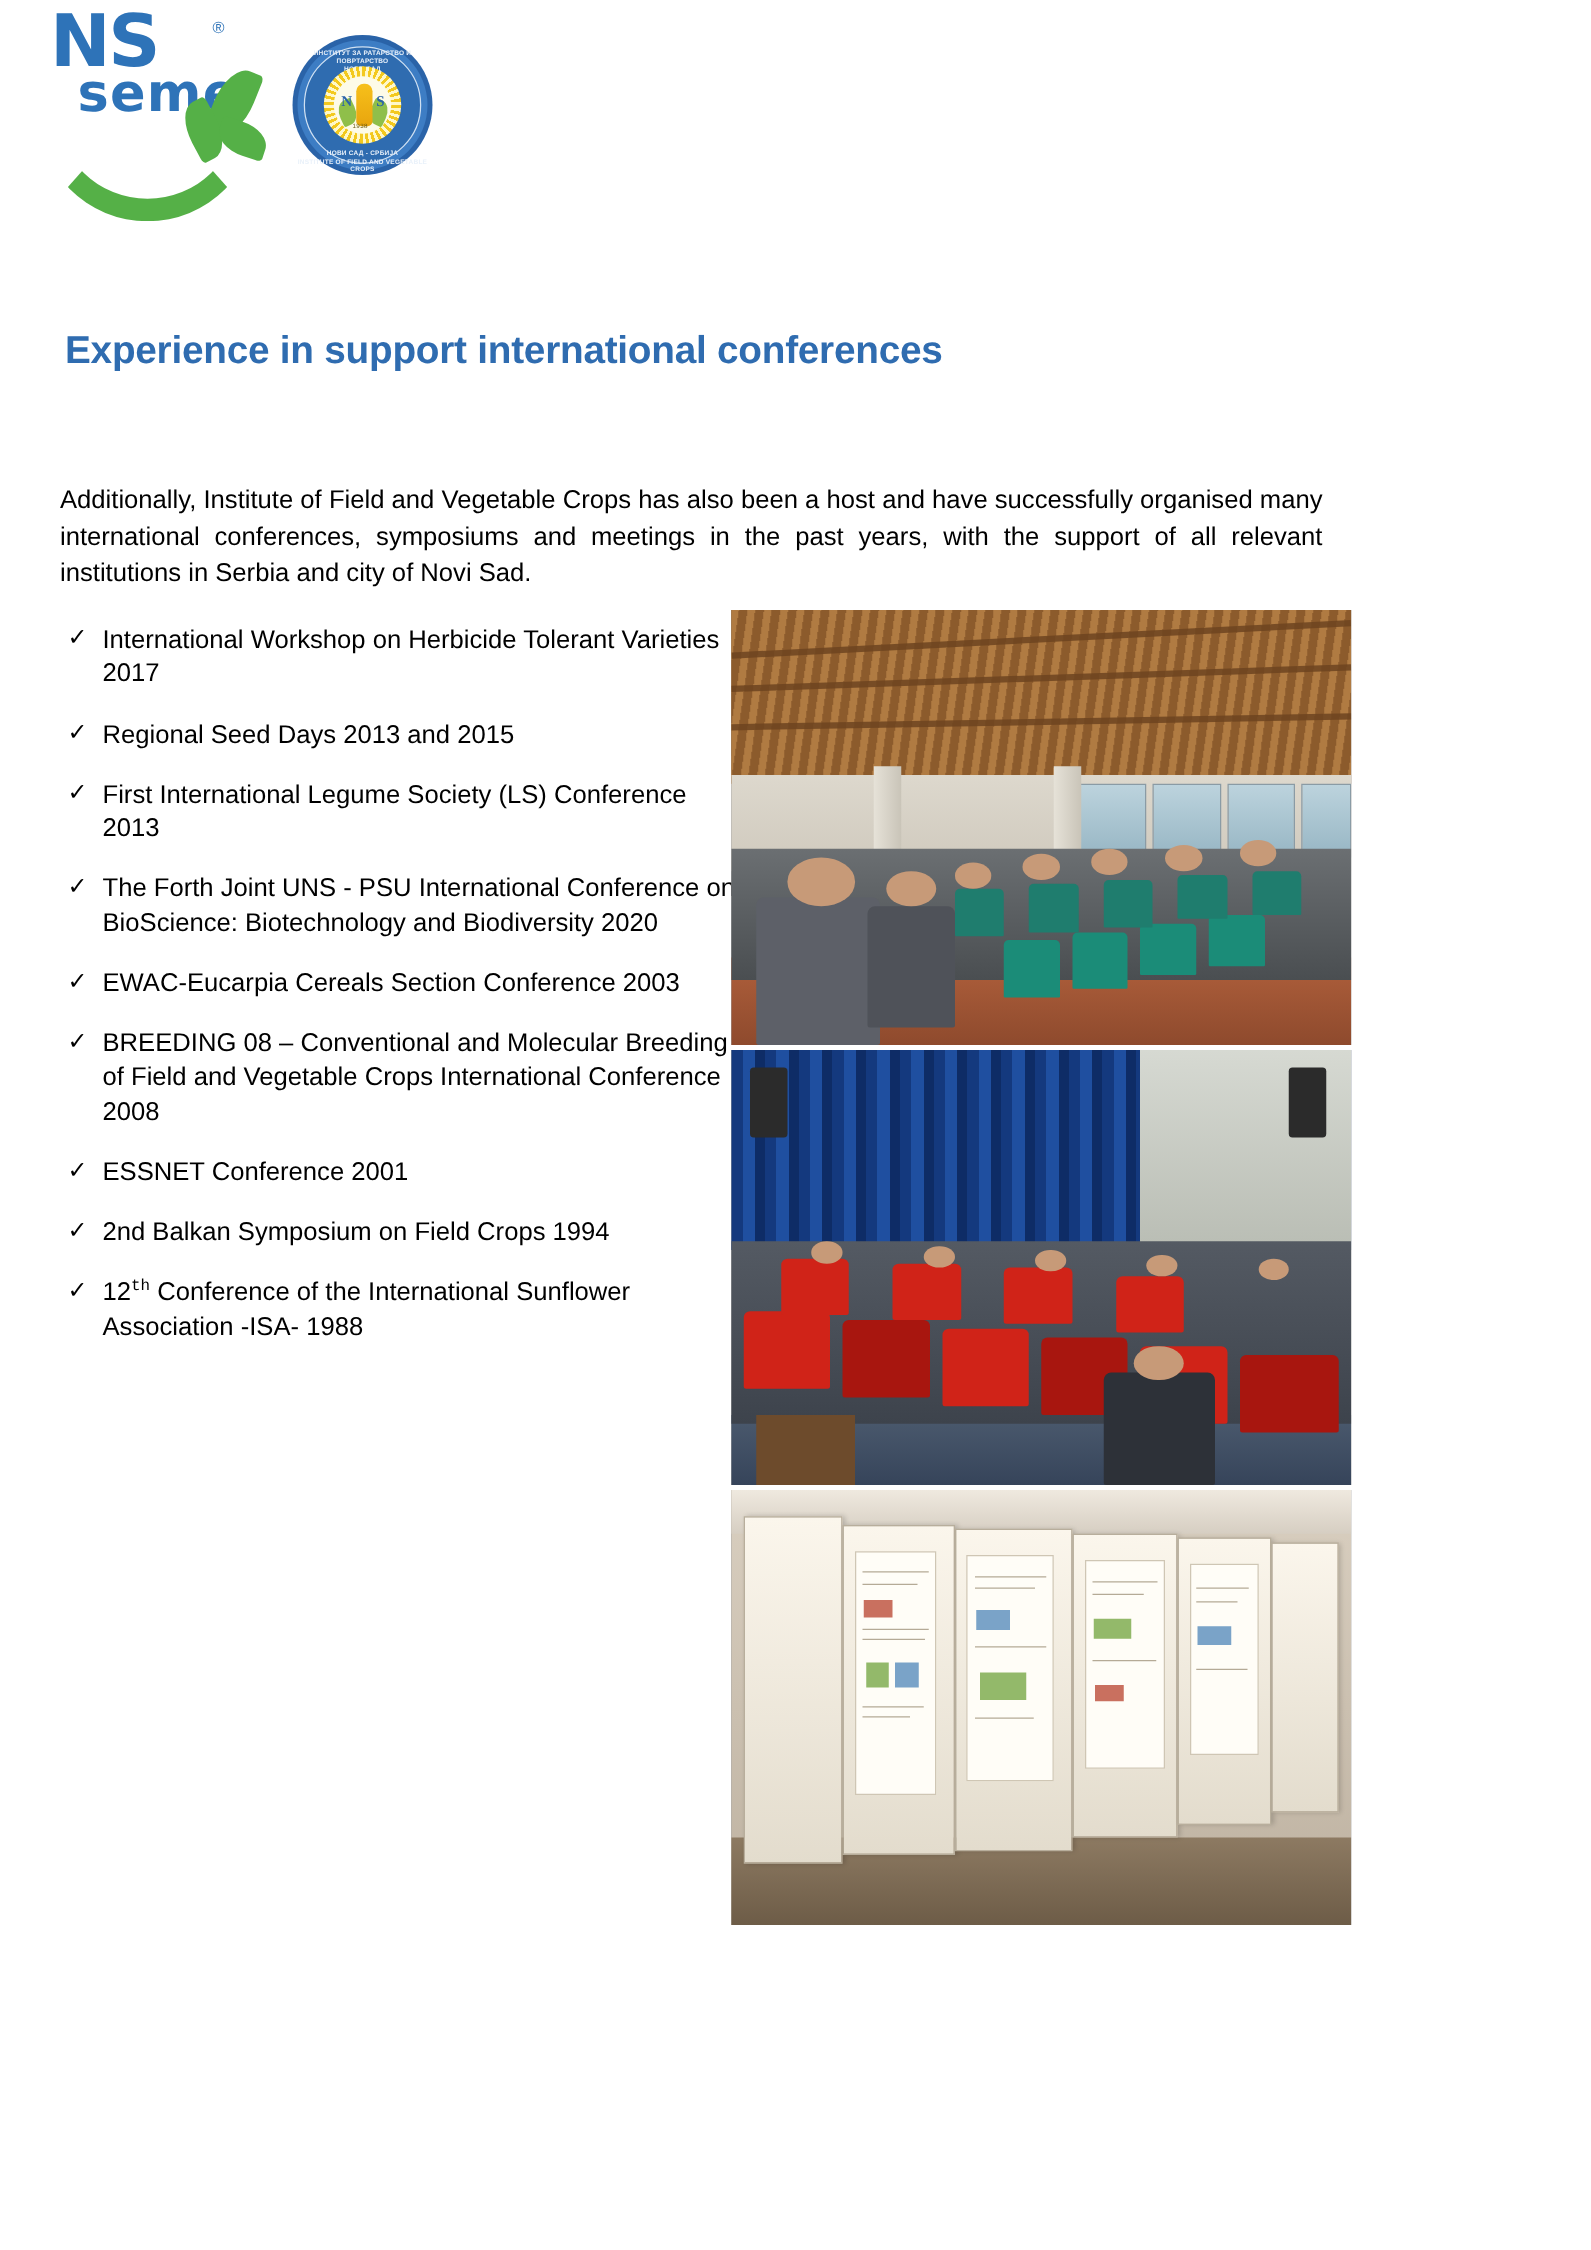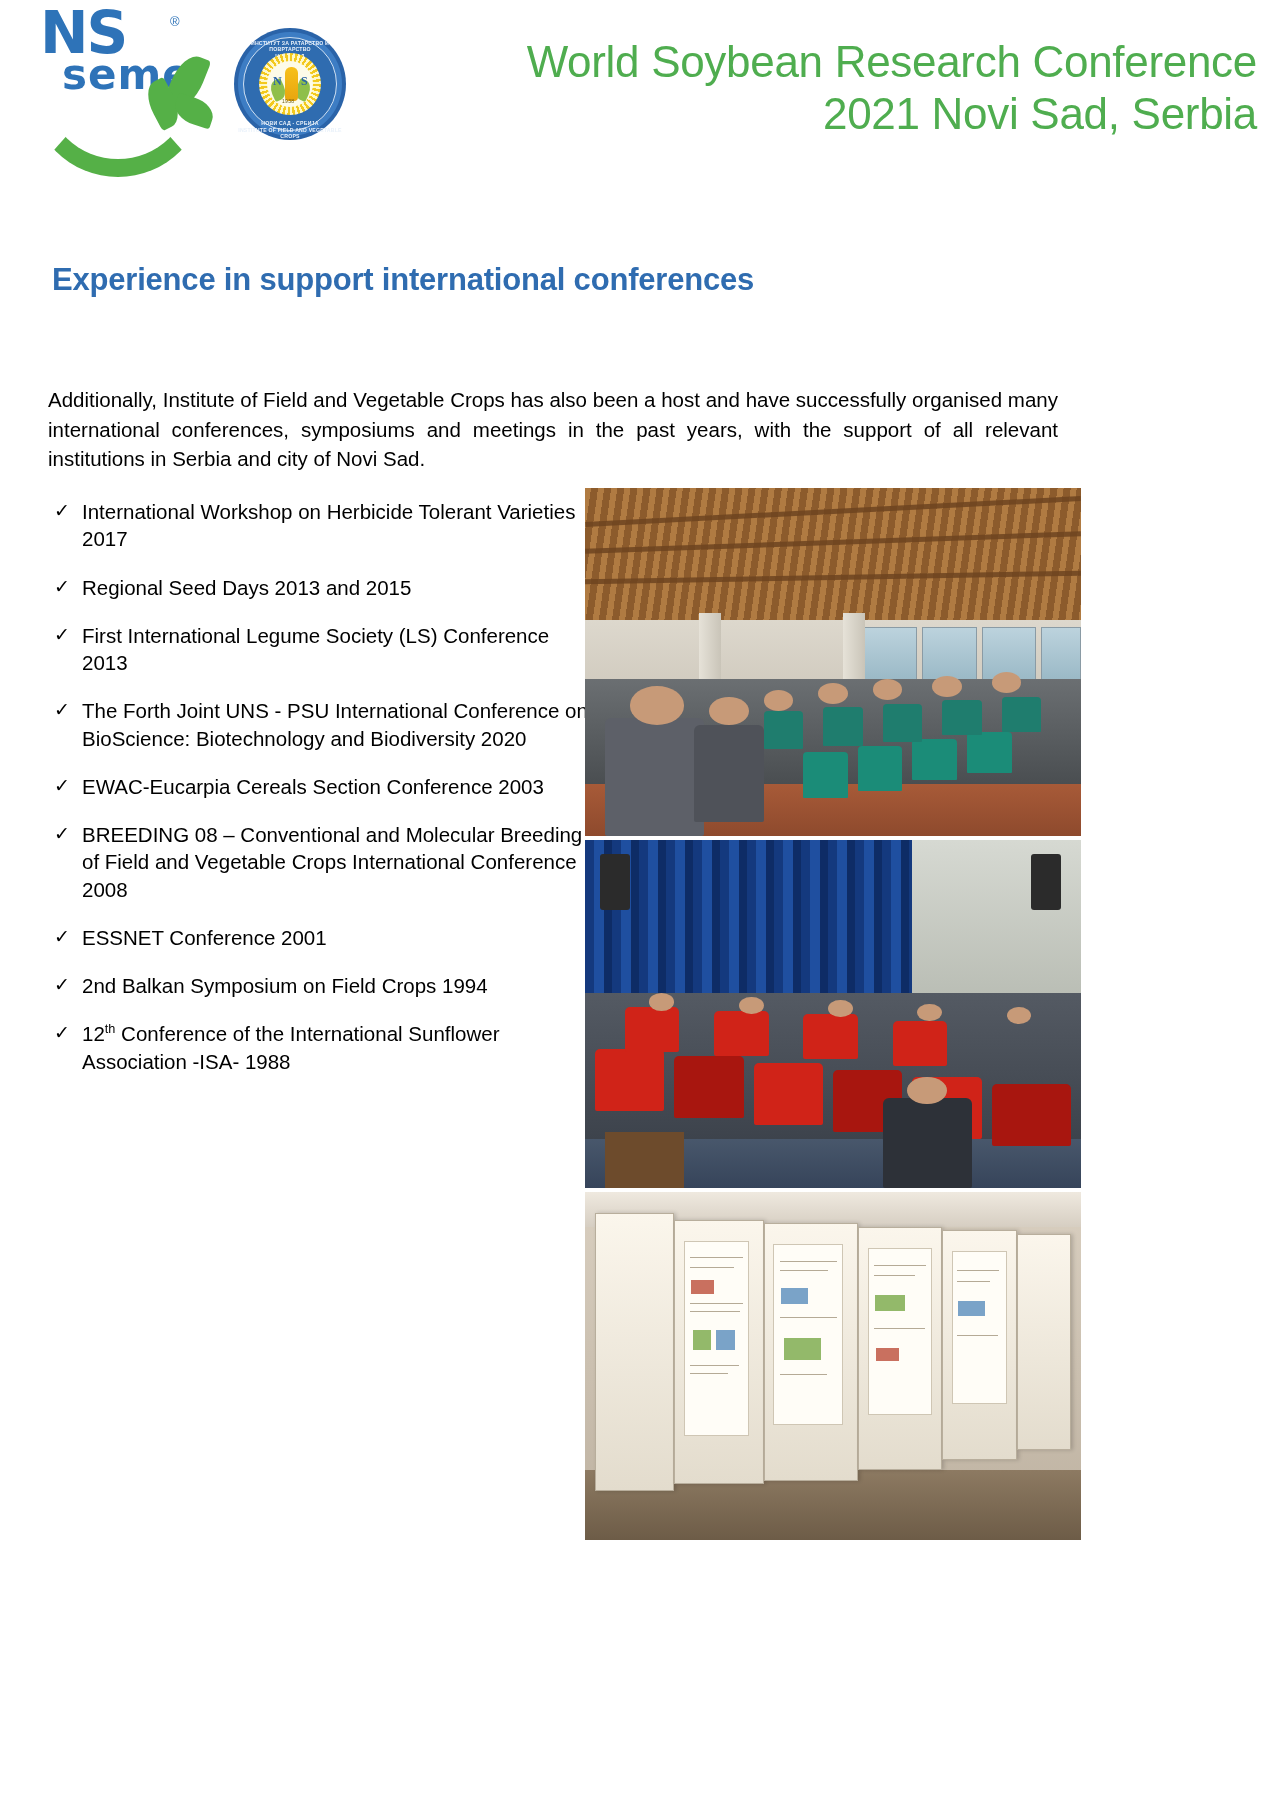--- a/index.html
+++ b/index.html
@@ -195,20 +195,21 @@
   }
   .bullet-item .check {
     position: absolute;
     left: 6px; top: 0;
     font-size: 19px;
     color: #000;
   }
   .bullet-item sup {
     font-size: 0.62em;
     vertical-align: super;
+    font-family: Liberation Mono, monospace;
   }
 
   
   .photo {
     position: absolute;
     overflow: hidden;
     background: #8a8a8a;
   }
   #photo-conference-hall { left: 585px; top: 488px; width: 496px; height: 348px; }
   #photo-red-seats      { left: 585px; top: 840px; width: 496px; height: 348px; }
@@ -340,24 +341,20 @@
     <div class="seal-rays"></div>
     <div class="seal-inner-disc"></div>
     <div class="seal-wheat-l"></div>
     <div class="seal-wheat-r"></div>
     <div class="seal-cob"></div>
     <div class="seal-n">N</div>
     <div class="seal-s">S</div>
     <div class="seal-year">1938</div>
   </div>
 
-  <div id="conf-title">
-    <div>World Soybean Research Conference</div>
-    <div>2021 Novi Sad, Serbia</div>
-  </div>
 </div>
 
 <div id="page-heading">Experience in support international conferences</div>
 
 <div id="intro-paragraph">Additionally, Institute of Field and Vegetable Crops has also been a host and have successfully organised many international conferences, symposiums and meetings in the past years, with the support of all relevant institutions in Serbia and city of Novi Sad.</div>
 
 <div id="bullet-list">
 
   <div class="bullet-item">
     <span class="check">✓</span>

